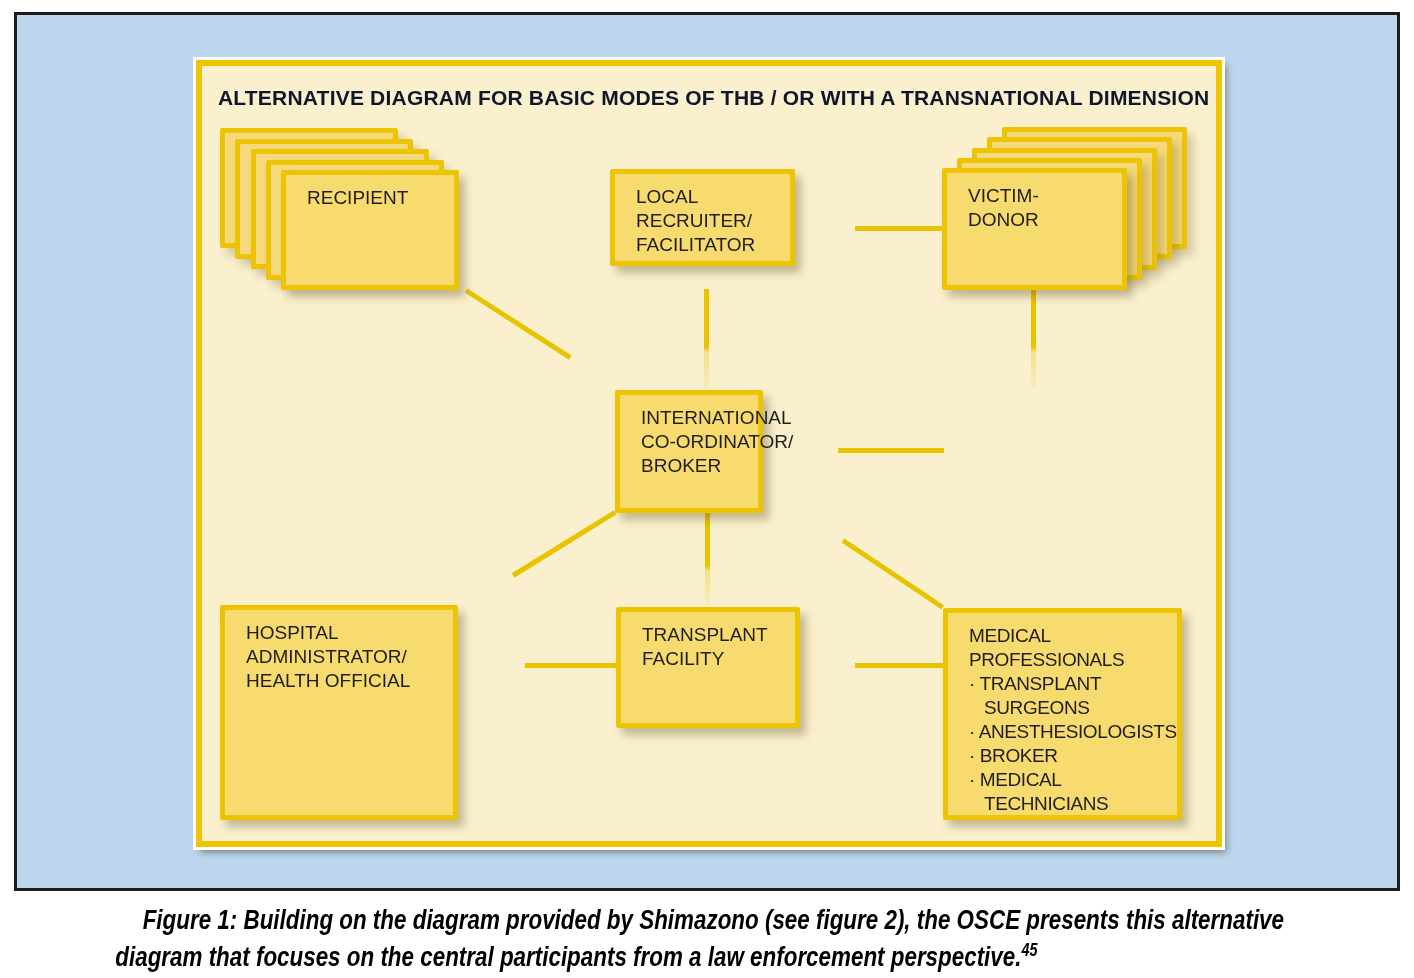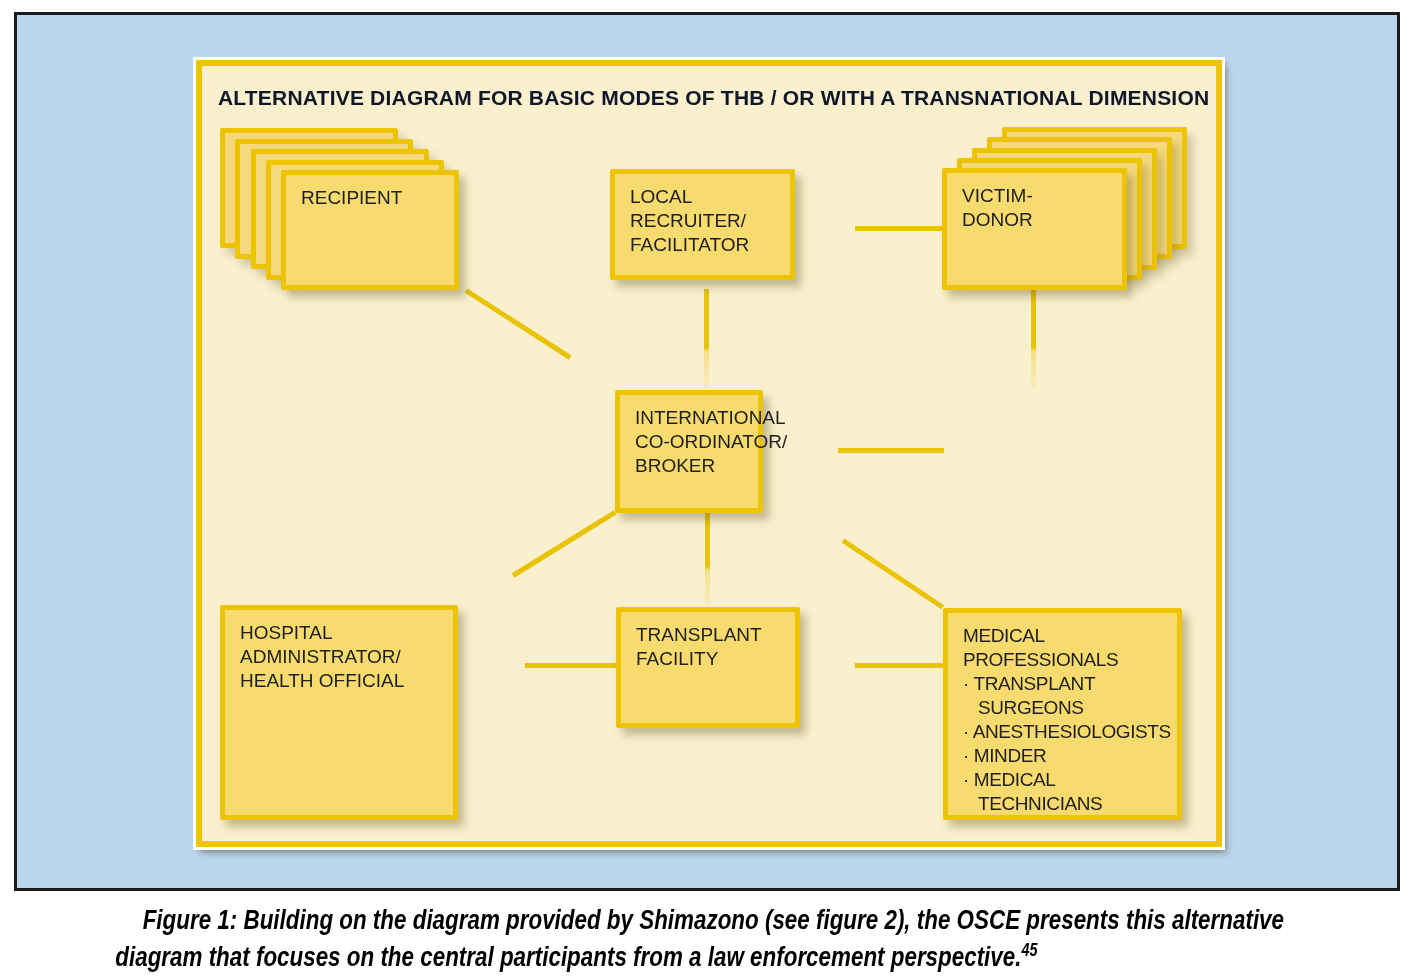--- a/index.html
+++ b/index.html
@@ -22,21 +22,21 @@
   .diagram-title{
     position:absolute;left:218px;top:86px;width:990px;
     font-size:21px;font-weight:bold;color:#0f172a;letter-spacing:0.2px;
     white-space:nowrap;
   }
   
   .box{
     position:absolute;box-sizing:border-box;
     background:#F7DB6E;border:5px solid #EDC404;border-radius:2px;
     box-shadow:6px 7px 9px rgba(95,80,25,0.35);
-    padding:11px 8px 0 15px;
+    padding:11px 8px 0 21px;
     font-size:19px;line-height:24px;color:#1E1E1E;white-space:nowrap;
   }
   .stack-layer{
     position:absolute;box-sizing:border-box;
     background:#F5D97C;border:5px solid #EDC404;border-radius:2px;
     box-shadow:6px 7px 9px rgba(95,80,25,0.25);
   }
   .box .cont{padding-left:15px;}
   .box-medical{letter-spacing:-0.4px;padding-right:2px;}
   
@@ -78,21 +78,21 @@
   <div class="hline" style="left:855px;top:663px;width:89px;"></div>
 
   <div class="stack-layer" style="left:220px;top:128px;width:178px;height:120px;"></div>
   <div class="stack-layer" style="left:235px;top:139px;width:178px;height:120px;"></div>
   <div class="stack-layer" style="left:251px;top:149px;width:178px;height:120px;"></div>
   <div class="stack-layer" style="left:266px;top:160px;width:178px;height:120px;"></div>
   <div class="box" style="left:281px;top:170px;width:178px;height:120px;">
     <div>RECIPIENT</div>
   </div>
 
-  <div class="box" style="left:610px;top:169px;width:185px;height:111px;">
+  <div class="box" style="left:610px;top:169px;width:185px;height:97px;">
     <div>LOCAL</div>
     <div>RECRUITER/</div>
     <div>FACILITATOR</div>
   </div>
 
   <div class="stack-layer" style="left:1002px;top:127px;width:185px;height:122px;"></div>
   <div class="stack-layer" style="left:987px;top:137px;width:185px;height:122px;"></div>
   <div class="stack-layer" style="left:972px;top:148px;width:185px;height:122px;"></div>
   <div class="stack-layer" style="left:957px;top:158px;width:185px;height:122px;"></div>
   <div class="box" style="left:942px;top:168px;width:185px;height:122px;">
@@ -117,21 +117,21 @@
     <div>TRANSPLANT</div>
     <div>FACILITY</div>
   </div>
 
   <div class="box box-medical" style="left:943px;top:608px;width:239px;height:212px;">
     <div>MEDICAL</div>
     <div>PROFESSIONALS</div>
     <div>· TRANSPLANT</div>
     <div class="cont">SURGEONS</div>
     <div>· ANESTHESIOLOGISTS</div>
-    <div>· MINDER</div>
+    <div>· BROKER</div>
     <div>· MEDICAL</div>
     <div class="cont">TECHNICIANS</div>
   </div>
 
   <div class="caption">
     <span class="cap-line"><span class="cap-inner">Figure 1: Building on the diagram provided by Shimazono (see figure 2), the OSCE presents this alternative</span></span>
     <span class="cap-line"><span class="cap-inner"><span>diagram that focuses on the central participants from a law enforcement perspective.</span><sup>45</sup></span></span>
   </div>
 
 </div>

